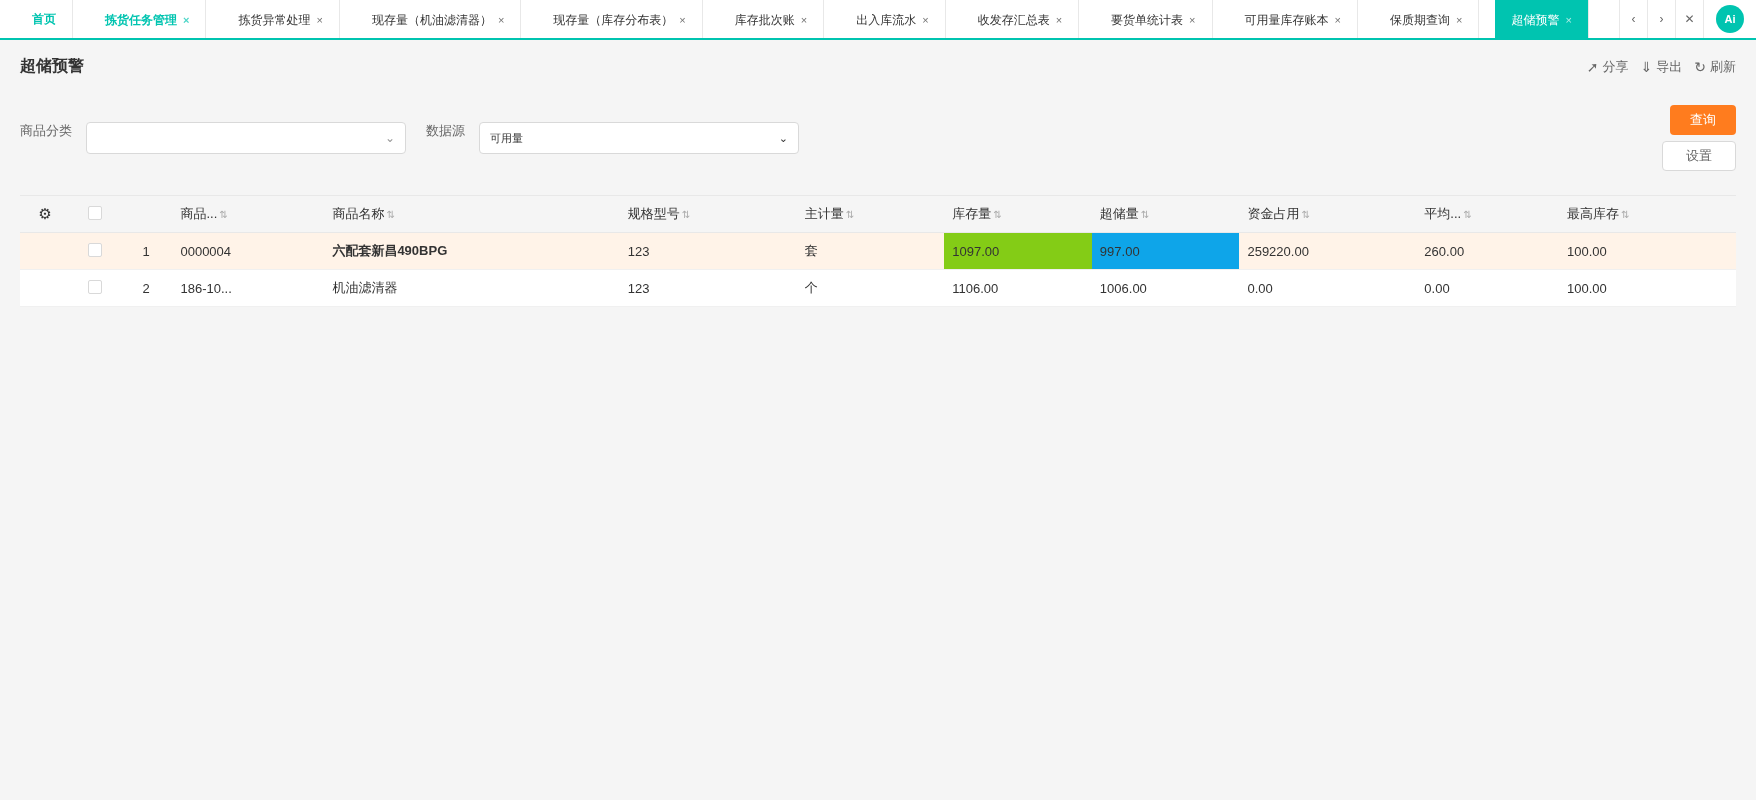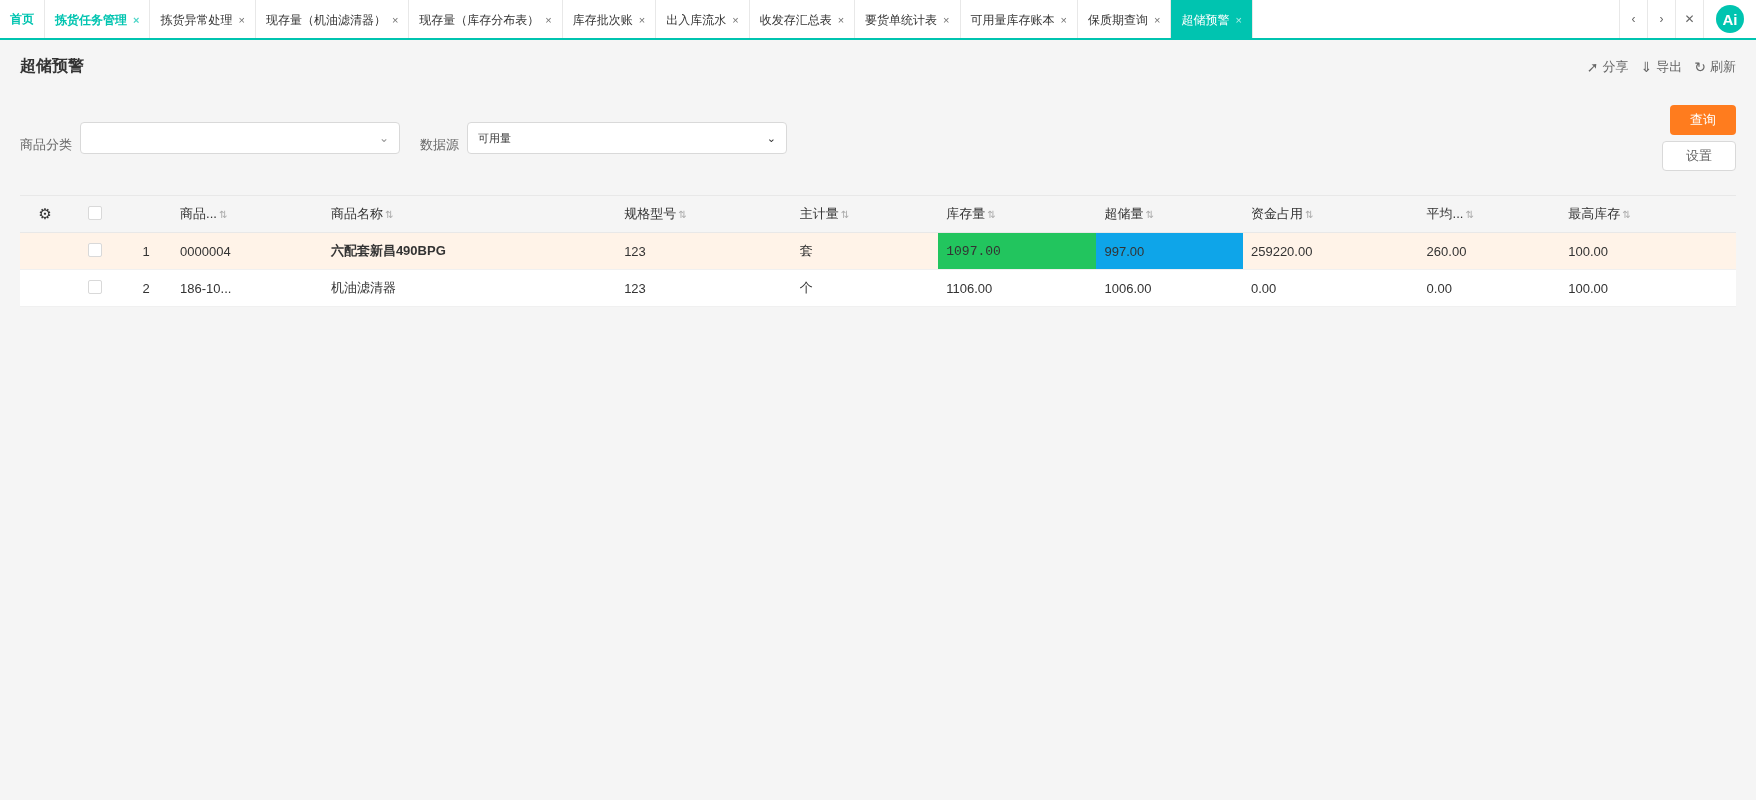--- a/index.html
+++ b/index.html
@@ -10,28 +10,29 @@
       display: flex;
       align-items: center;
       background: #fff;
       border-bottom: 2px solid #00c4b0;
       height: 40px;
       overflow: hidden;
     }
     .nav-tab {
       display: flex;
       align-items: center;
-      padding: 0 10px;
+      padding: 0 16px;
       height: 40px;
       white-space: nowrap;
       cursor: pointer;
       font-size: 12px;
       color: #333;
       border-right: 1px solid #e8e8e8;
       position: relative;
+      margin-left: 16px;
     }
     .nav-tab:first-child {
       background: #fff;
       color: #00c4b0;
       font-weight: bold;
     }
     .nav-tab.active {
       background: #00c4b0;
       color: #fff;
     }
@@ -102,22 +103,22 @@
     
     .filter-bar {
       display: flex;
       align-items: center;
       gap: 20px;
       margin-bottom: 12px;
       padding: 12px 0;
     }
     .filter-item {
       display: flex;
-      align-items: flex-end;
-      gap: 8px;
+      align-items: flex-start;
+      gap: 14px;
     }
     .filter-label {
       color: #666;
       font-size: 13px;
       white-space: nowrap;
     }
     .filter-select {
       width: 320px;
       height: 32px;
       border: 1px solid #d9d9d9;
@@ -247,21 +248,21 @@
     }
     .avatar {
       width: 28px;
       height: 28px;
       border-radius: 50%;
       background: #00c4b0;
       display: flex;
       align-items: center;
       justify-content: center;
       color: #fff;
-      font-size: 15px;
+      font-size: 11px;
       font-weight: bold;
     }
     .filter-and-btn {
       display: flex;
       align-items: center;
       gap: 20px;
       width: 100%;
     }
     .btns-right {
       margin-left: auto;
@@ -399,21 +400,21 @@
     </thead>
     <tbody id="table-body">
     <tr>
           <td style="text-align: center; background: rgb(255, 243, 232);"></td>
           <td style="text-align: center; background: rgb(255, 243, 232);"><span class="checkbox"></span></td>
           <td class="row-num" style="background: rgb(255, 243, 232);">1</td>
           <td style="background: rgb(255, 243, 232);">0000004</td>
           <td style="background: rgb(255, 243, 232); font-weight: bold;">六配套新昌490BPG</td>
           <td style="background: rgb(255, 243, 232);">123</td>
           <td style="background: rgb(255, 243, 232);">套</td>
-          <td style="background: #22c55e; font-family: Liberation Mono, monospace;">1097.00</td>
+          <td style="background: #84cc16;">1097.00</td>
           <td style="background: #0ea5e9;">997.00</td>
           <td style="background: rgb(255, 243, 232);">259220.00</td>
           <td style="background: rgb(255, 243, 232);">260.00</td>
           <td style="background: rgb(255, 243, 232);">100.00</td>
         </tr>
         <tr>
           <td style="text-align: center;"></td>
           <td style="text-align: center;"><span class="checkbox"></span></td>
           <td class="row-num">2</td>
           <td>186-10...</td>

